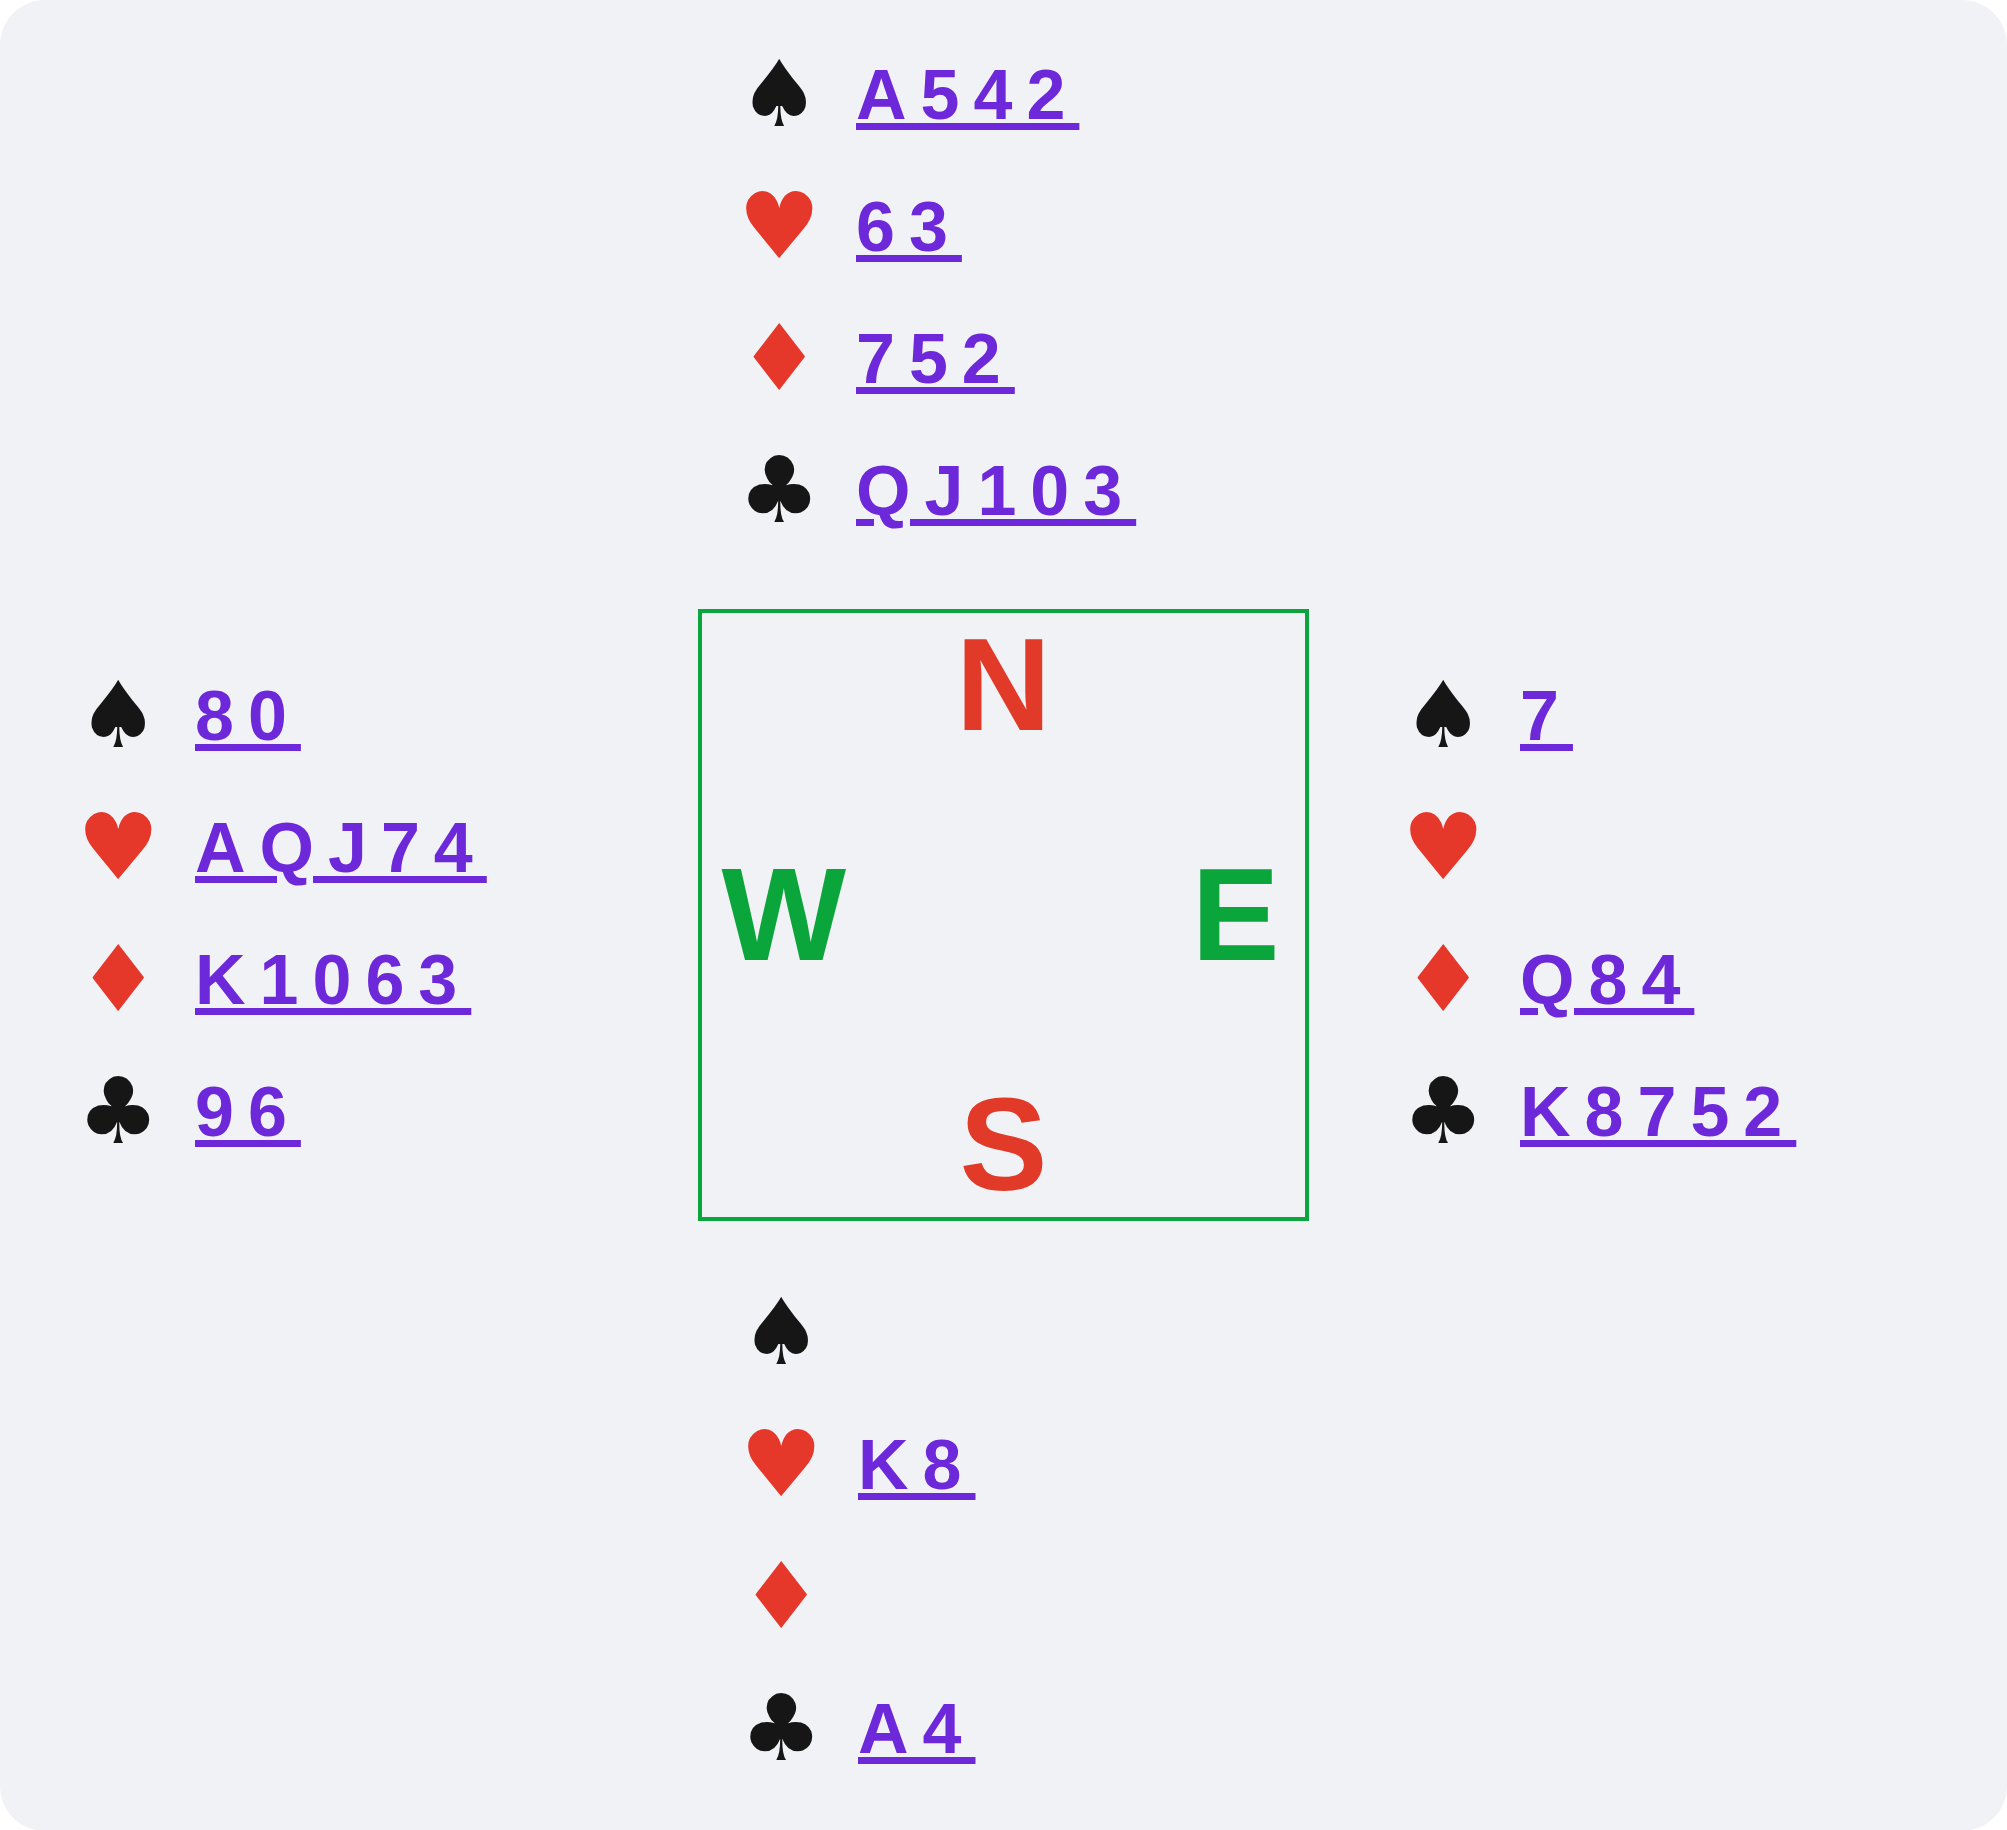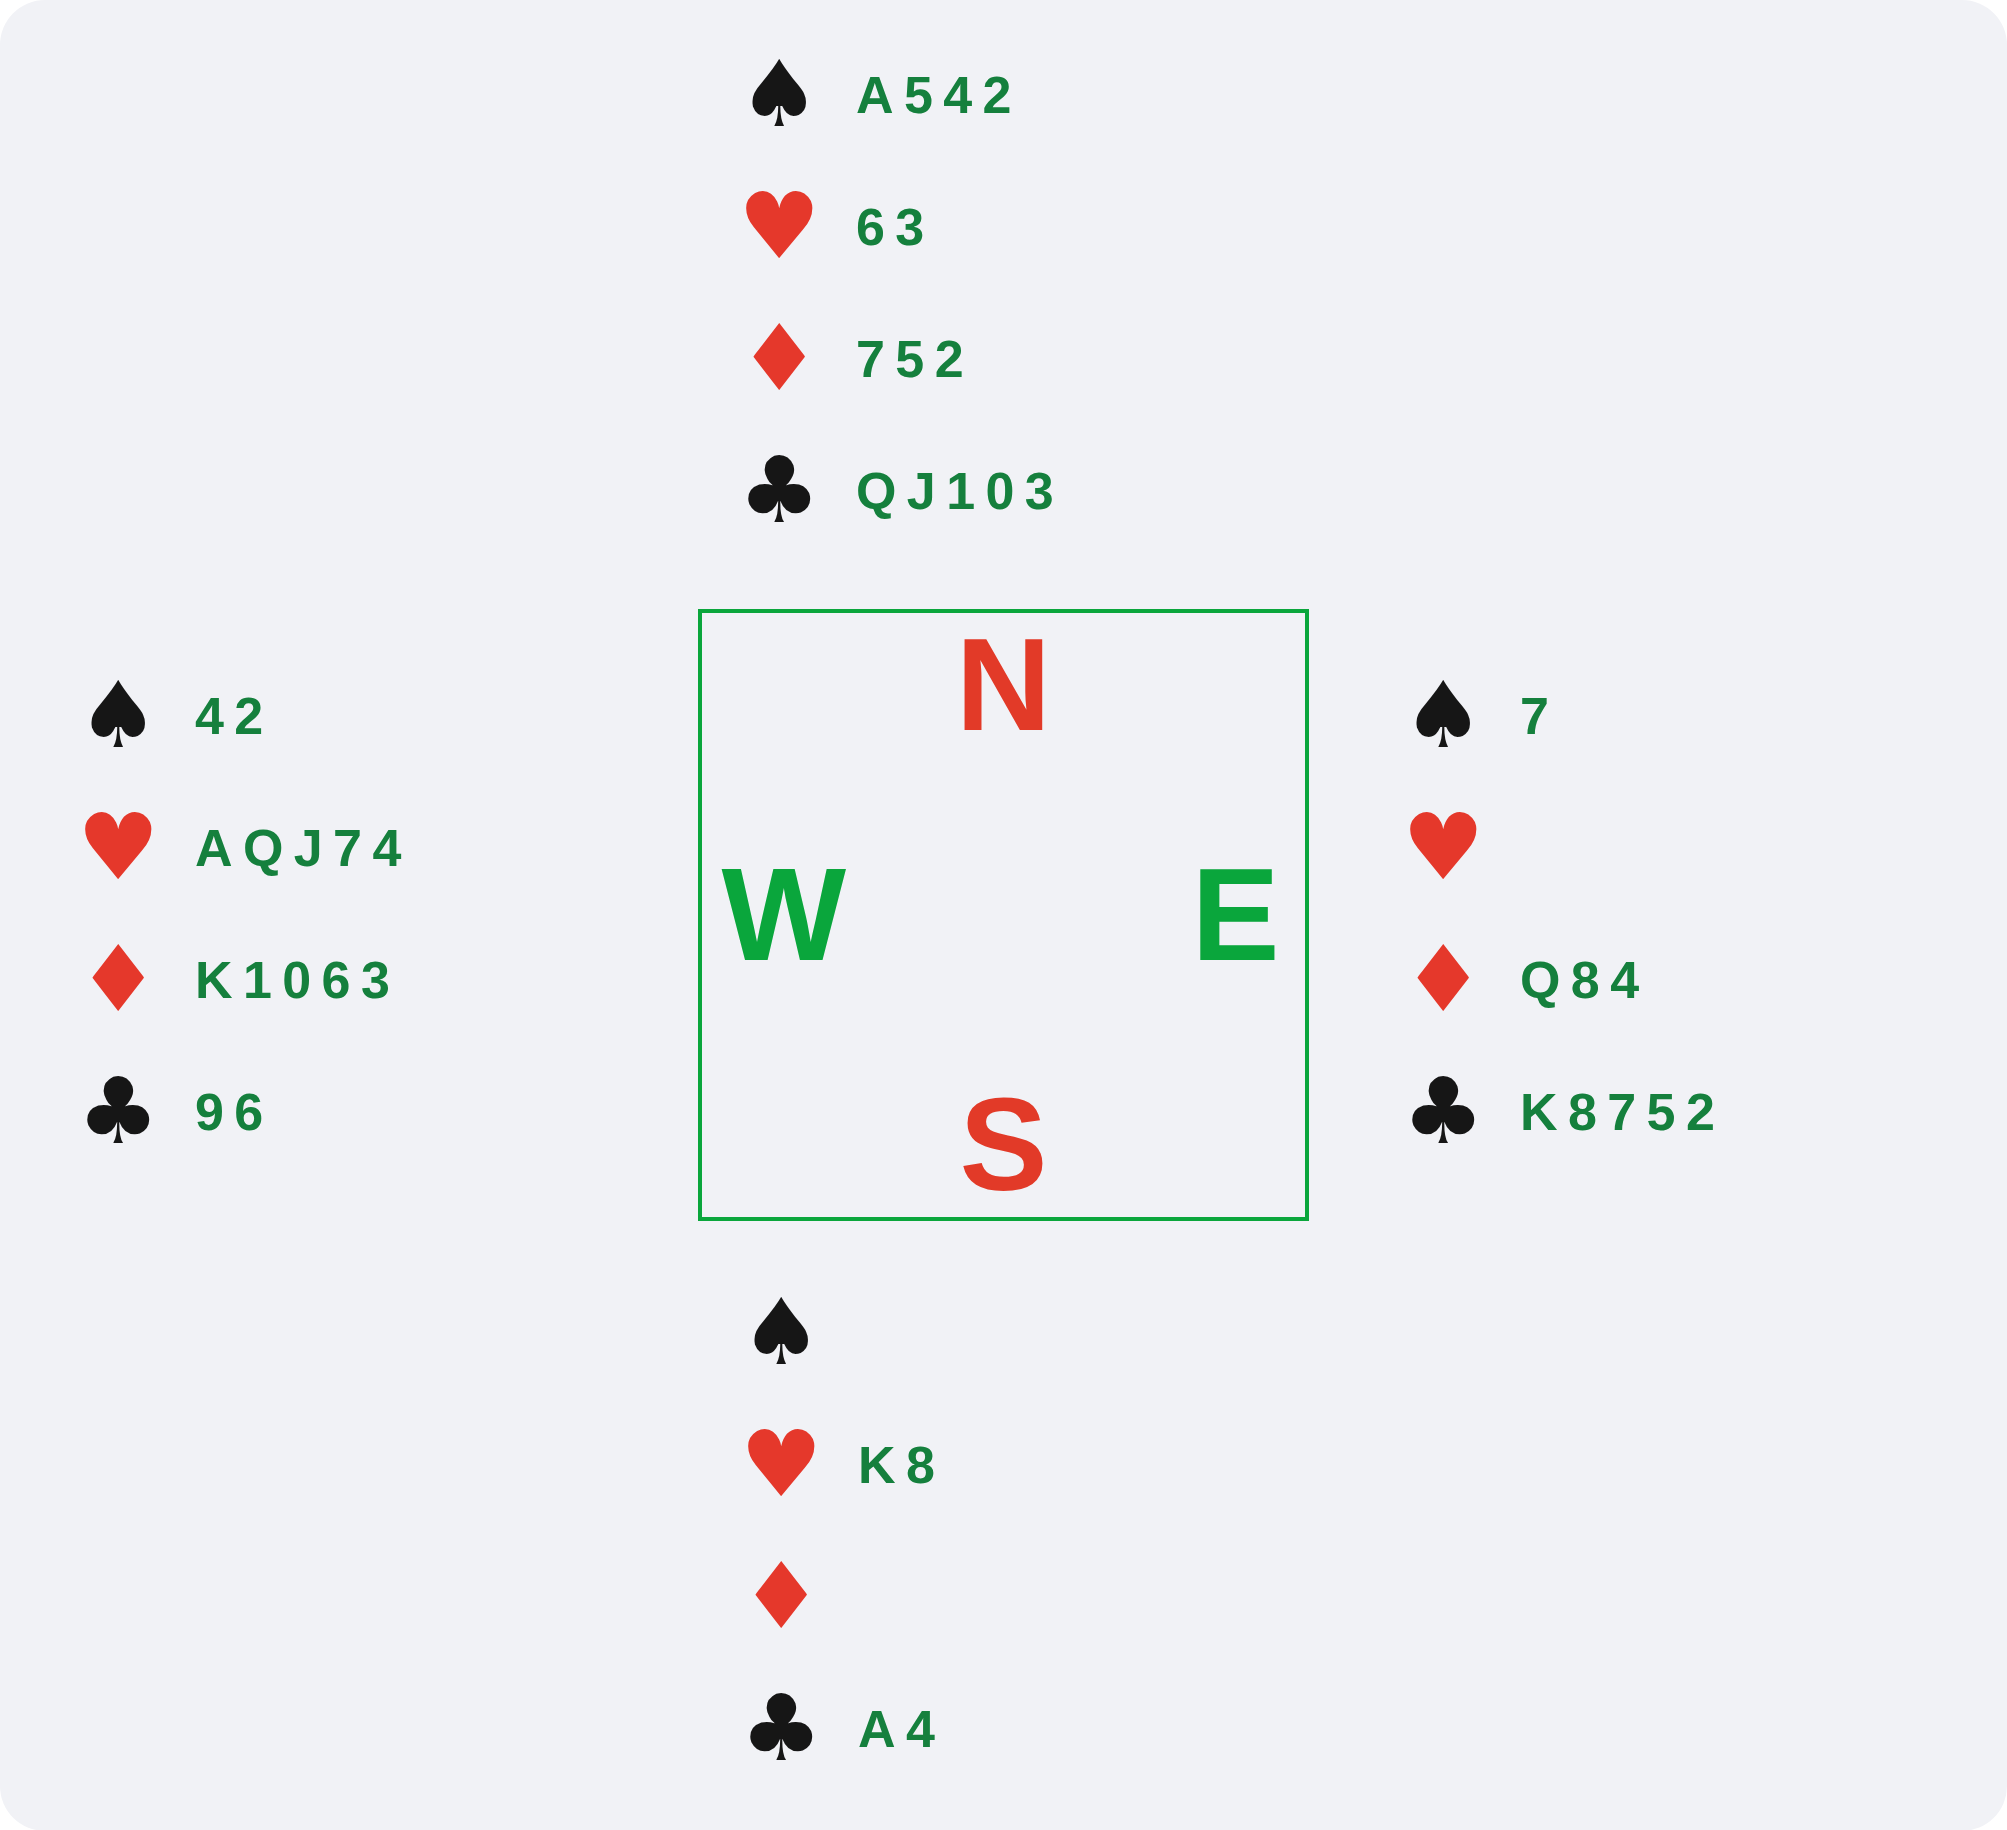--- a/index.html
+++ b/index.html
@@ -34,25 +34,26 @@
     font-size: 92px;
     line-height: 1;
     flex: 0 0 auto;
   }
   .suit-black { color: #161616; }
   .suit-red   { color: #e5382b; }
   .cards {
     margin-left: 55px;
     font-family: "Liberation Sans", sans-serif;
     font-weight: 700;
-    font-size: 52px;
+    font-size: 70px;
     letter-spacing: 0.2em;
-    color: #15803d;
+    color: #6d28d9;
     white-space: nowrap;
     line-height: 1;
+    text-decoration: underline;
   }
   .hand-north { left: 738px; top: 29px; }
   .hand-west  { left: 77px;  top: 650px; }
   .hand-east  { left: 1402px; top: 650px; }
   .hand-south { left: 740px; top: 1267px; }
 
   .compass-box {
     position: absolute;
     left: 698px;
     top: 609px;
@@ -95,21 +96,21 @@
     </div>
     <div class="suit-row">
       <span class="suit-cell suit-black">♣</span>
       <span class="cards">QJ103</span>
     </div>
   </div>
 
   <div class="hand hand-west">
     <div class="suit-row">
       <span class="suit-cell suit-black">♠</span>
-      <span class="cards">42</span>
+      <span class="cards">80</span>
     </div>
     <div class="suit-row">
       <span class="suit-cell suit-red">♥</span>
       <span class="cards">AQJ74</span>
     </div>
     <div class="suit-row">
       <span class="suit-cell suit-red">♦</span>
       <span class="cards">K1063</span>
     </div>
     <div class="suit-row">

